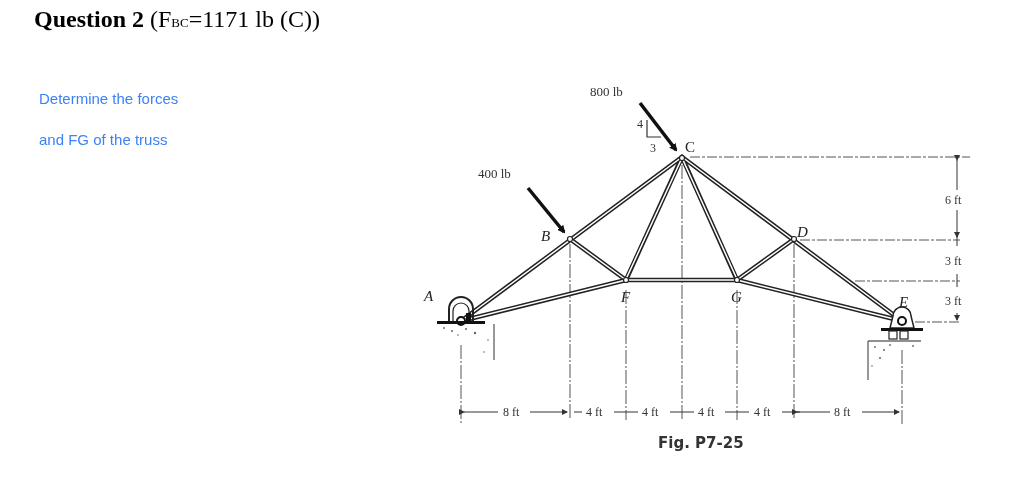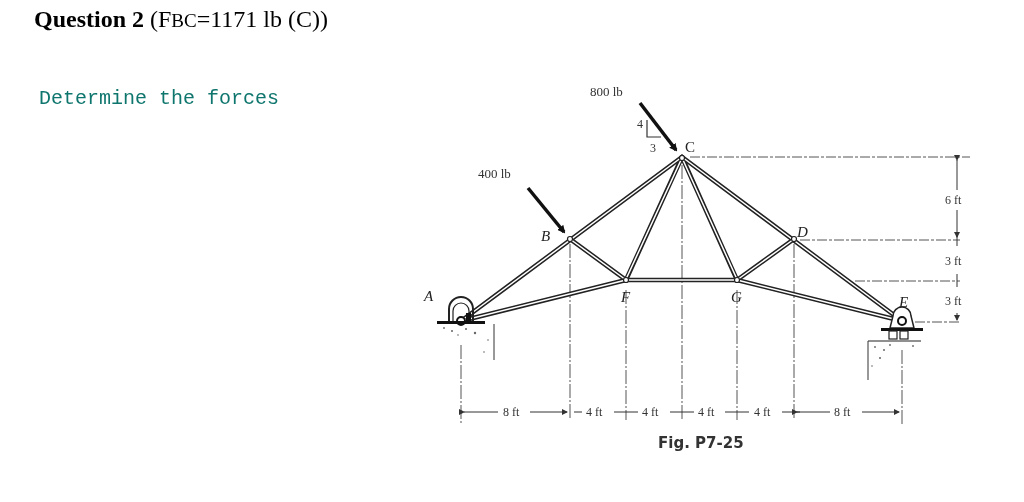--- a/index.html
+++ b/index.html
@@ -1,36 +1,37 @@
 <!DOCTYPE html>
 <html><head>
 <meta charset="utf-8">
 <style>
   html, body { margin: 0; padding: 0; background: #ffffff; }
   body { width: 1024px; height: 502px; position: relative; overflow: hidden; font-family: "Liberation Serif", serif; color: #000; }
   .title { position: absolute; left: 34px; top: 6px; font-size: 24px; font-family: "Liberation Serif", serif; white-space: nowrap; }
   .title .q { font-weight: bold; text-align: center; }
-  .title .sub { font-size: 19px; }
-  .problem { position: absolute; left: 39px; top: 78px; font-family: Liberation Mono, monospace; font-size: 20px; line-height: 41px; color: #0f766e; }
+  .title .sub { font-size: 13px; }
+  .problem { position: absolute; left: 39px; top: 78px; font-family: Liberation Sans, sans-serif; font-size: 15px; line-height: 41px; color: #3b82f6; }
   .problem div { white-space: pre; }
   svg.fig { position: absolute; left: 0; top: 0; }
   .lbl { font-family: "Liberation Serif", serif; font-style: italic; font-size: 15px; fill: #222; }
   .load { font-family: "Liberation Serif", serif; font-size: 13px; fill: #333; }
   .dim { font-family: "Liberation Serif", serif; font-size: 12px; fill: #333; }
   .cap { font-family: "DejaVu Sans", sans-serif; font-size: 15px; font-weight: bold; fill: #333; }
 </style>
 </head>
 <body>
 
 <div class="title">
   <span class="q">Question 2</span><span> (F</span><span class="sub">BC</span><span>=1171 lb (C))</span>
 </div>
 
 <div class="problem">
   <div>Determine the forces</div>
+  <div>and FG of the truss</div>
 </div>
 
 <svg class="fig" width="1024" height="502" viewBox="0 0 1024 502">
   <defs>
     <marker id="arrowBig" markerWidth="8" markerHeight="8" refX="6" refY="4" orient="auto" markerUnits="userSpaceOnUse">
       <path d="M0,0 L8,4 L0,8 z" fill="#111"></path>
     </marker>
     <marker id="arrowSm" markerWidth="6" markerHeight="6" refX="5" refY="3" orient="auto" markerUnits="userSpaceOnUse">
       <path d="M0,0 L6,3 L0,6 z" fill="#333"></path>
     </marker>

